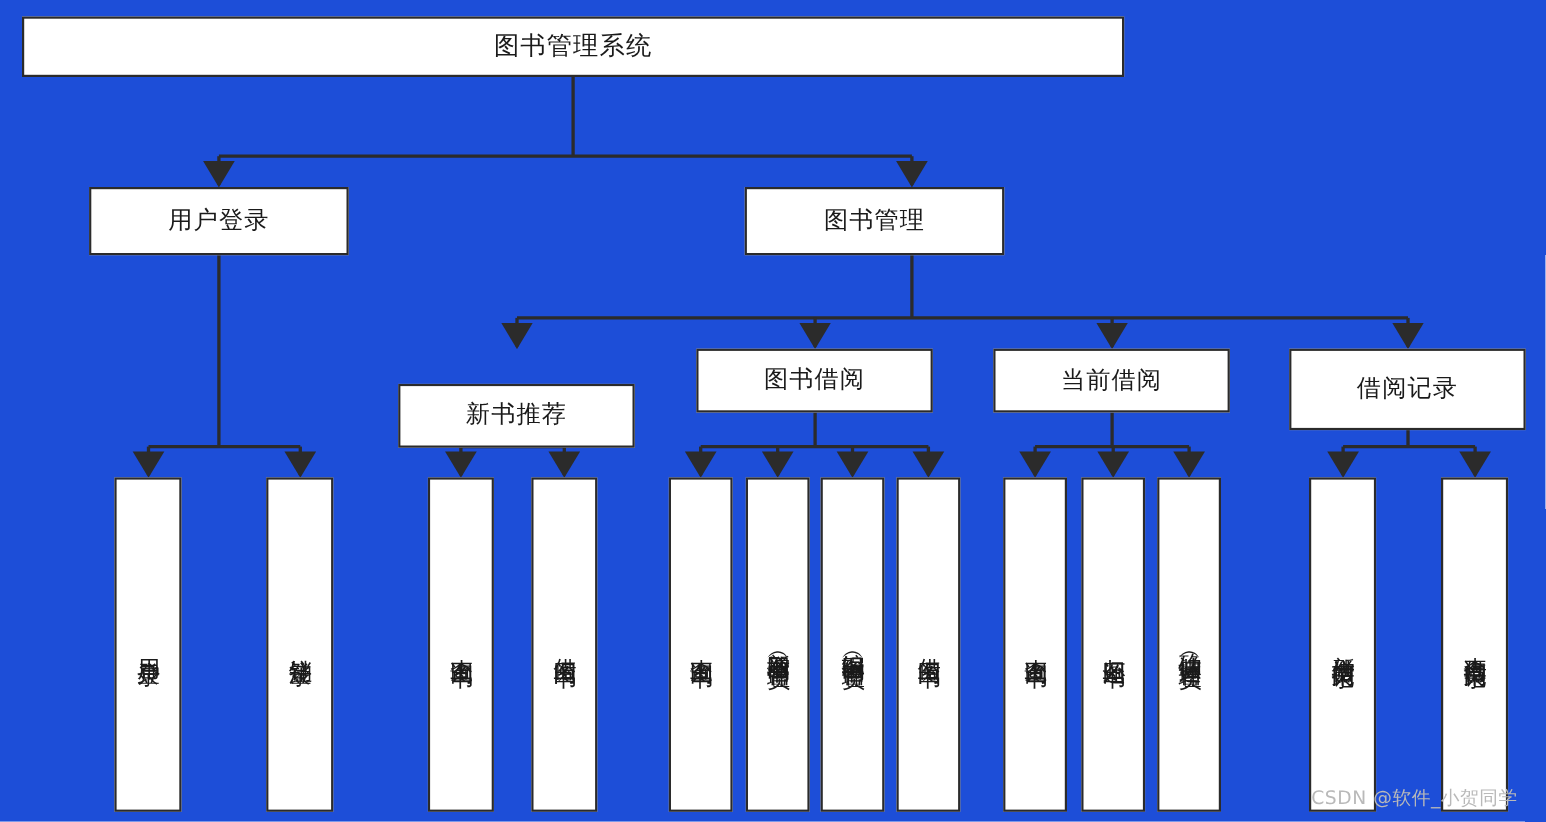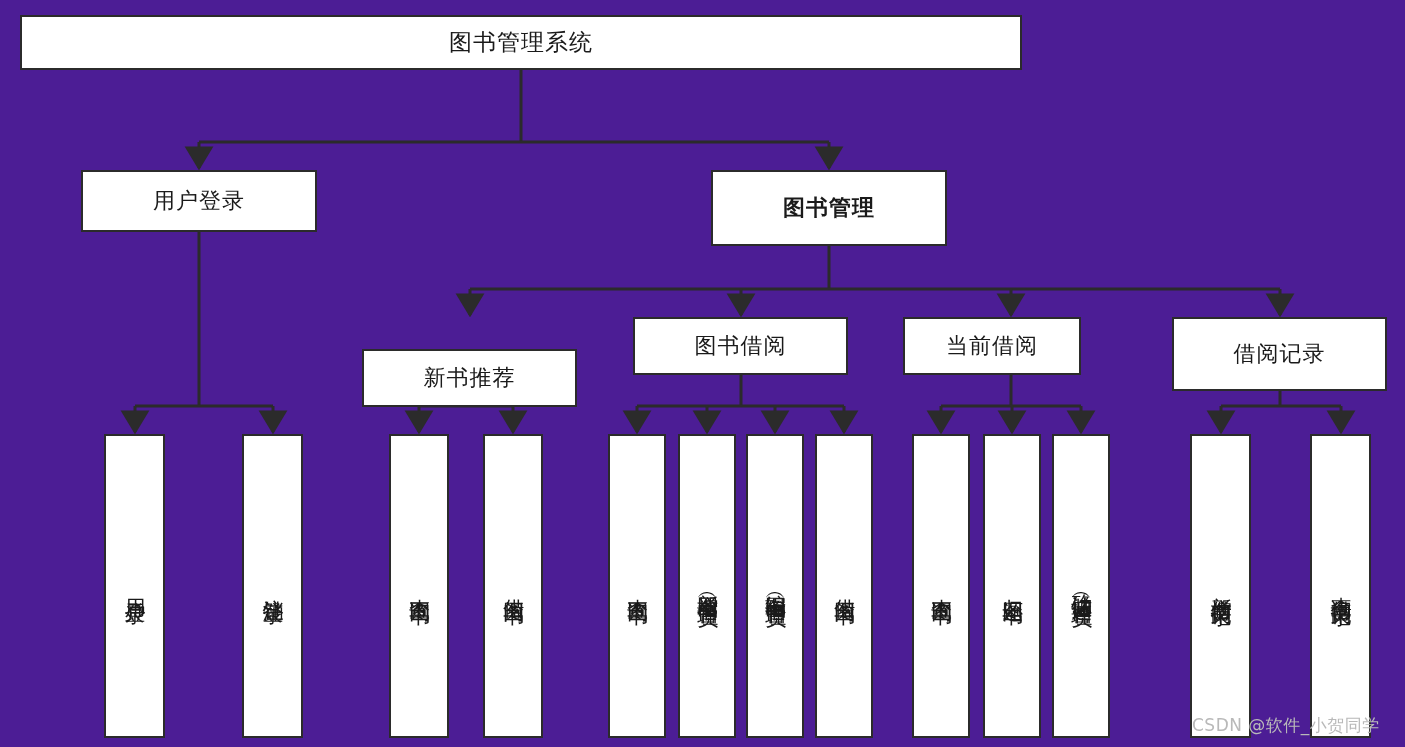--- a/index.html
+++ b/index.html
@@ -8,21 +8,21 @@
     padding: 0;
     background: #ffffff;
   }
   body {
     font-family: "DejaVu Sans", "Liberation Sans", sans-serif;
   }
   #canvas {
     position: relative;
     width: 1405px;
     height: 747px;
-    background: #4c1d95;
+    background: #1d4ed8;
     overflow: hidden;
   }
   #edges {
     position: absolute;
     left: 0;
     top: 0;
     width: 1405px;
     height: 747px;
     pointer-events: none;
   }
@@ -109,30 +109,30 @@
       </g>
   </svg>
 
   <div id="node-layer">
       <div class="node root horiz" style="left: 20px; top: 15px; width: 1002px; height: 55px;">
         <span>图书管理系统</span>
       </div>
       <div class="node horiz" style="left: 81px; top: 170px; width: 236px; height: 62px;">
         <span>用户登录</span>
       </div>
-      <div class="node horiz" style="left: 711px; top: 170px; width: 236px; height: 76px; font-weight: bold;">
+      <div class="node horiz" style="left: 677px; top: 170px; width: 236px; height: 62px;">
         <span>图书管理</span>
       </div>
       <div class="node horiz" style="left: 362px; top: 317px; width: 215px; height: 58px; margin-top: 32px;">
         <span>新书推荐</span>
       </div>
       <div class="node horiz" style="left: 633px; top: 317px; width: 215px; height: 58px; justify-content: center;">
         <span>图书借阅</span>
       </div>
-      <div class="node horiz" style="left: 903px; top: 317px; width: 178px; height: 58px; font-family: Liberation Serif, serif;">
+      <div class="node horiz" style="left: 903px; top: 317px; width: 215px; height: 58px; font-family: Liberation Serif, serif;">
         <span>当前借阅</span>
       </div>
       <div class="node horiz" style="left: 1172px; top: 317px; width: 215px; height: 74px;">
         <span>借阅记录</span>
       </div>
       <div class="node vert" style="left: 104px; top: 434px; width: 61px; height: 304px;">
         <span>用户登录</span>
       </div>
       <div class="node vert" style="left: 242px; top: 434px; width: 61px; height: 304px;">
         <span>注销登录</span>

